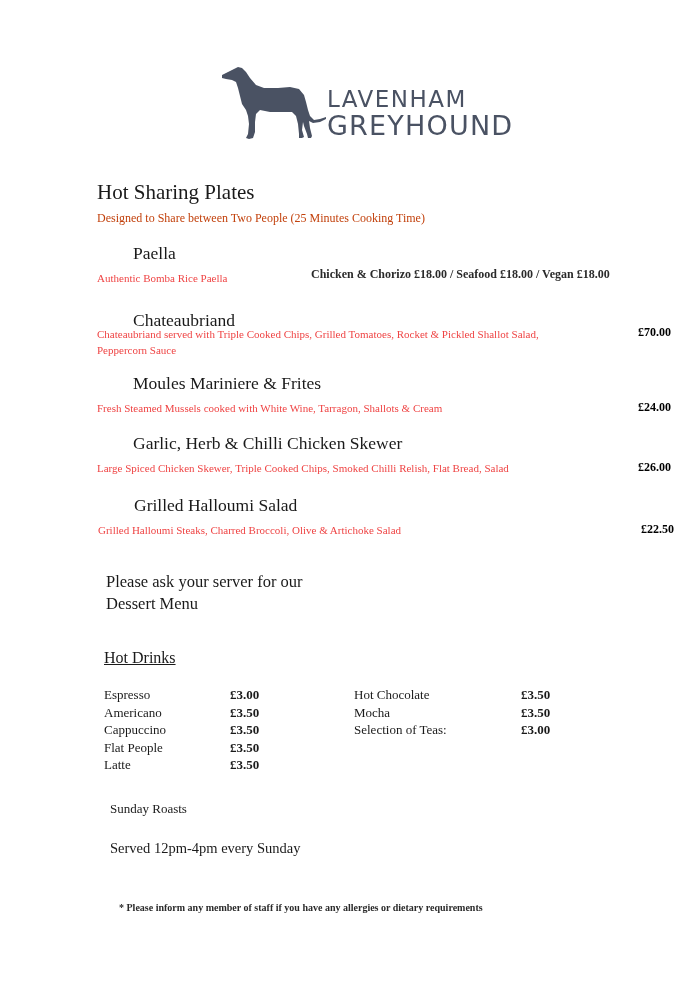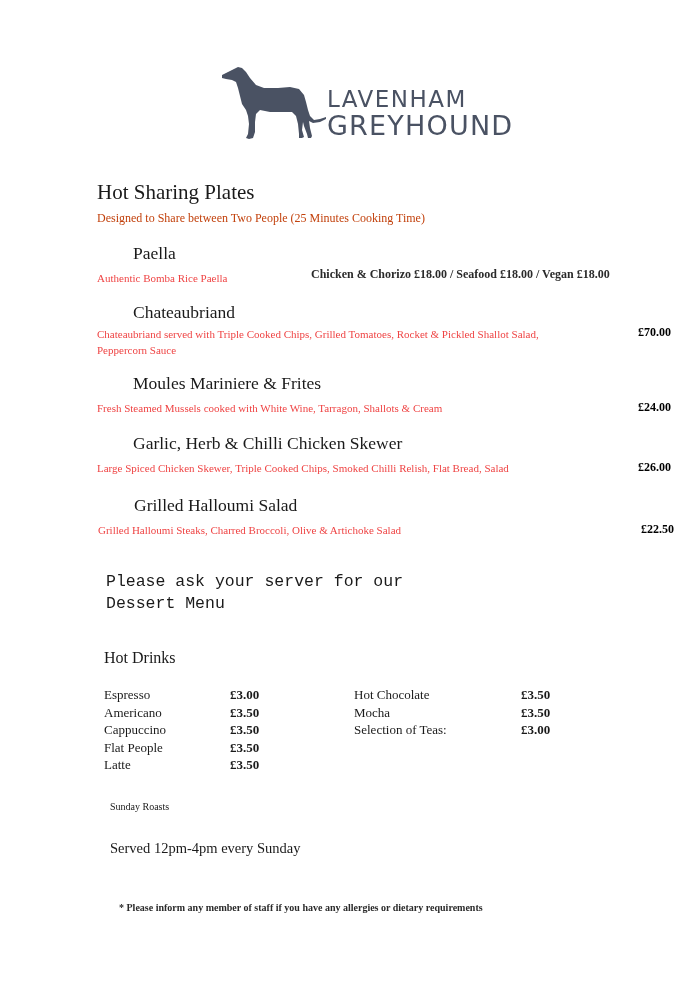--- a/index.html
+++ b/index.html
@@ -67,50 +67,51 @@
       white-space: nowrap;
     }
     .paella-prices {
       font-family: "Liberation Serif", "DejaVu Serif", serif;
       font-size: 12px;
       font-weight: bold;
       color: #2a2a2a;
       white-space: nowrap;
     }
     .note {
-      font-family: Liberation Mono, monospace;
+      font-family: Liberation Serif, serif;
       font-size: 16.5px;
       color: #1a1a1a;
       line-height: 22px;
     }
     .drinks-heading {
       font-family: "Liberation Serif", "DejaVu Serif", serif;
       font-size: 16px;
       color: #1a1a1a;
+      text-decoration: underline;
     }
     .drink-row {
       font-family: "Liberation Serif", "DejaVu Serif", serif;
       font-size: 13px;
       color: #1a1a1a;
       height: 17.5px;
       line-height: 17.5px;
       white-space: nowrap;
       position: relative;
     }
     .drink-name { position: absolute; left: 0; }
     .drink-price { position: absolute; font-weight: bold; }
     .tea-varieties {
       font-family: "Liberation Serif", "DejaVu Serif", serif;
       font-size: 13px;
       color: #1a1a1a;
       line-height: 17.5px;
     }
     .roast-heading {
       font-family: "Liberation Serif", "DejaVu Serif", serif;
-      font-size: 10px;
+      font-size: 13px;
       color: #1a1a1a;
     }
     .roast-time {
       font-family: "Liberation Serif", "DejaVu Serif", serif;
       font-size: 14.5px;
       color: #1a1a1a;
     }
     .allergy-note {
       font-family: "Liberation Serif", "DejaVu Serif", serif;
       font-size: 10px;
@@ -130,21 +131,21 @@
 <div class="abs logo-text logo-line1">LAVENHAM</div>
 <div class="abs logo-text logo-line2">GREYHOUND</div>
 
 <div class="abs section-title" style="left:97px; top:180px;">Hot Sharing Plates</div>
 <div class="abs subtitle" style="left:97px; top:211px;">Designed to Share between Two People (25 Minutes Cooking Time)</div>
 
 <div class="abs item-name" style="left:97px; top:243px;">Paella</div>
 <div class="abs item-desc" style="left:97px; top:270px;">Authentic Bomba Rice Paella</div>
 <div class="abs paella-prices" style="left:311px; top:267px;">Chicken &amp; Chorizo £18.00 / Seafood £18.00 / Vegan £18.00</div>
 
-<div class="abs item-name" style="left:97px; top:302px;text-align:center;">Chateaubriand</div>
+<div class="abs item-name" style="left:97px; top:310px;text-align:center;">Chateaubriand</div>
 <div class="abs item-desc" style="left:97px; top:326px; width:455px;">Chateaubriand served with Triple Cooked Chips, Grilled Tomatoes, Rocket &amp; Pickled Shallot Salad, Peppercorn Sauce</div>
 <div class="abs item-price" style="left:638px; top:325px;">£70.00</div>
 
 <div class="abs item-name" style="left:97px; top:373px;">Moules Mariniere &amp; Frites</div>
 <div class="abs item-desc" style="left:97px; top:400px;">Fresh Steamed Mussels cooked with White Wine, Tarragon, Shallots &amp; Cream</div>
 <div class="abs item-price" style="left:638px; top:400px;">£24.00</div>
 
 <div class="abs item-name" style="left:97px; top:433px;">Garlic, Herb &amp; Chilli Chicken Skewer</div>
 <div class="abs item-desc" style="left:97px; top:460px; white-space:nowrap;">Large Spiced Chicken Skewer, Triple Cooked Chips, Smoked Chilli Relish, Flat Bread, Salad</div>
 <div class="abs item-price" style="left:638px; top:460px;">£26.00</div>

